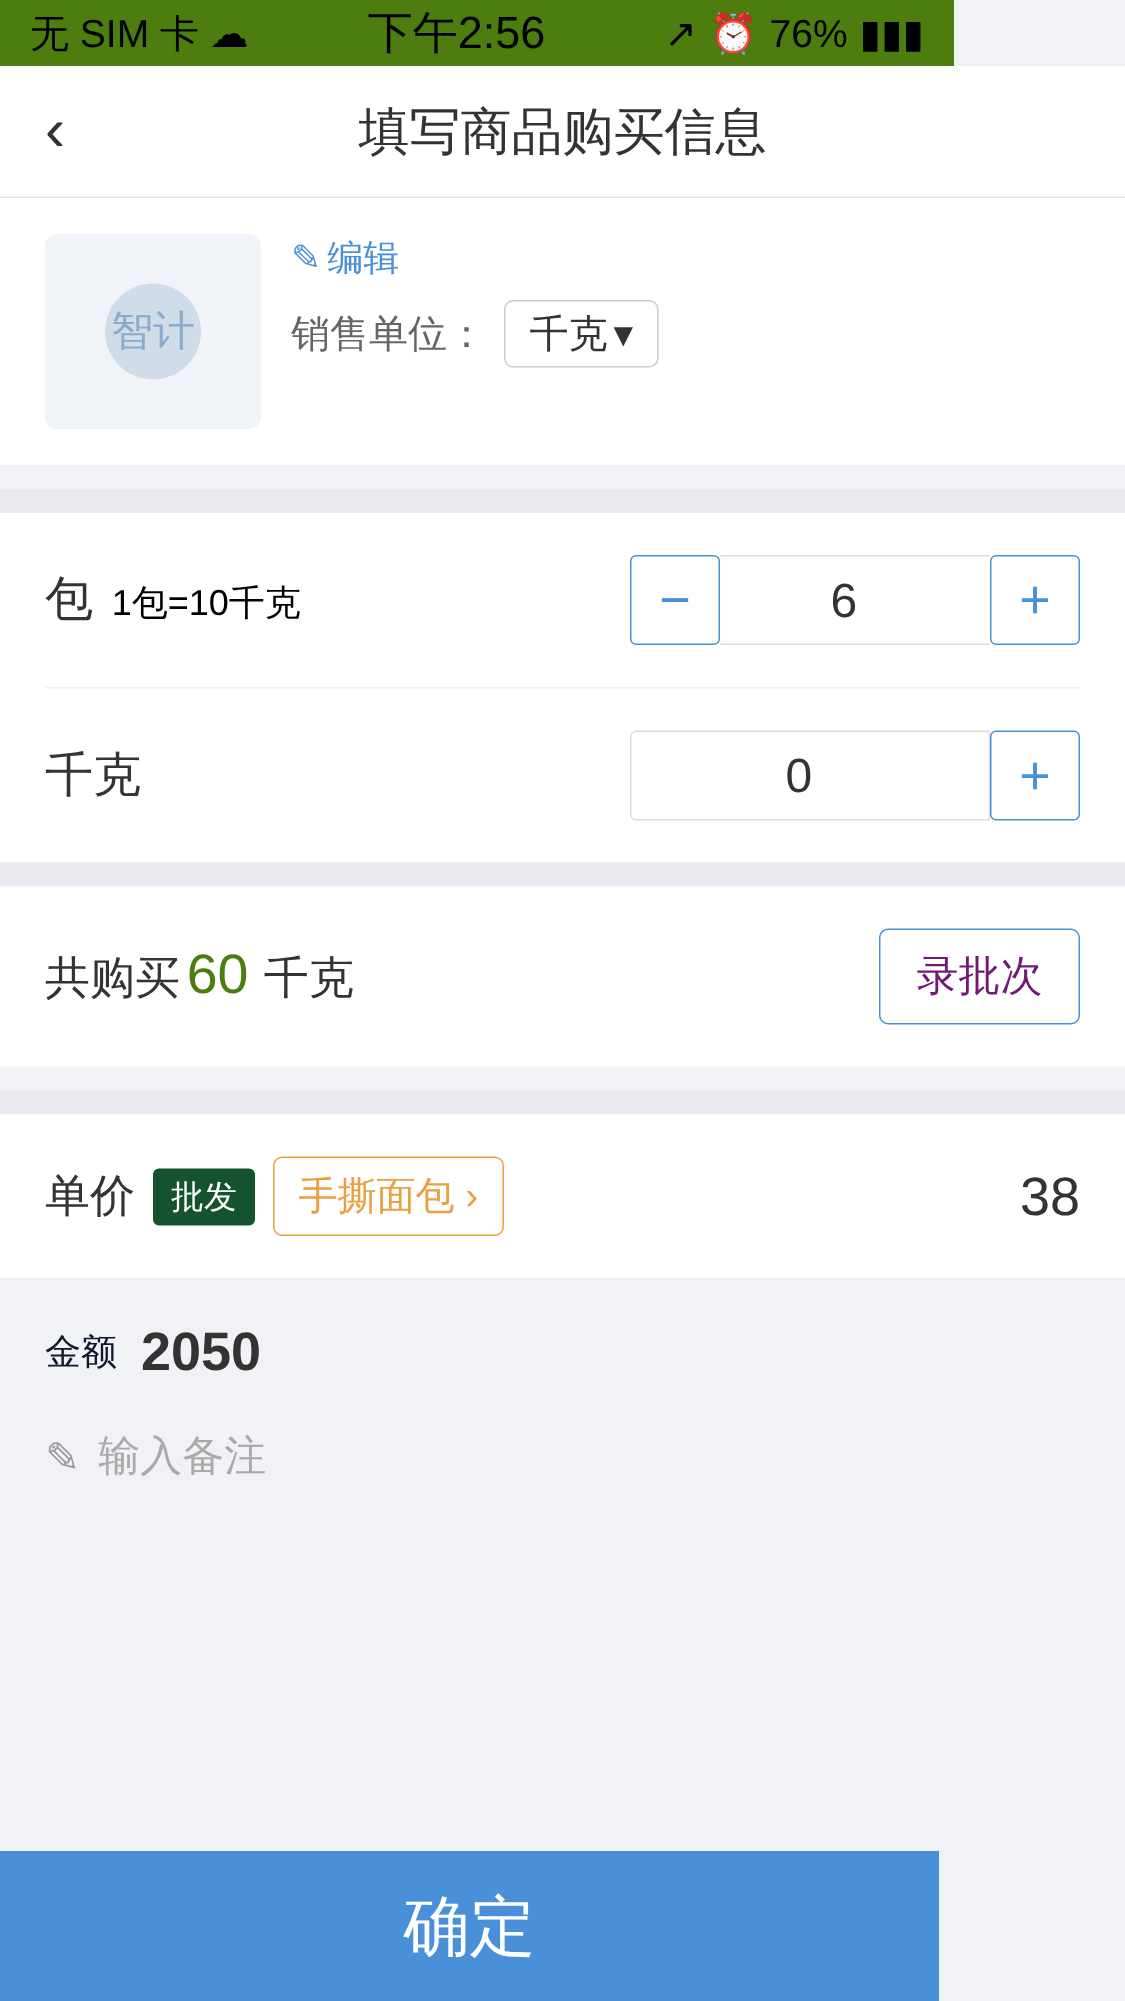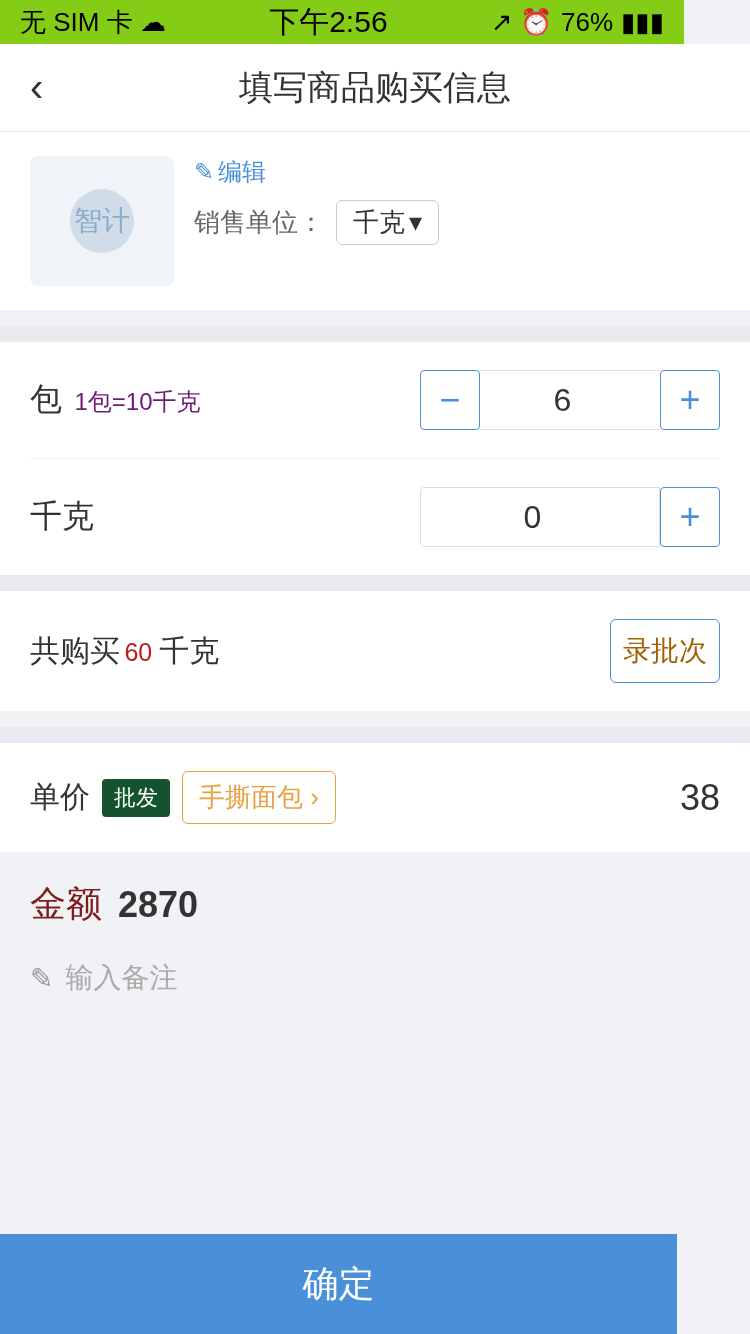--- a/index.html
+++ b/index.html
@@ -7,23 +7,23 @@
     body {
       width: 750px;
       min-height: 1334px;
       font-family: -apple-system, "PingFang SC", "Helvetica Neue", sans-serif;
       background: #f0f2f5;
       position: relative;
     }
 
     
     .status-bar {
-      width: 684px;
+      width: 636px;
       height: 44px;
-      background: #84cc16;
+      background: #4d7c0f;
       display: flex;
       align-items: center;
       justify-content: space-between;
       padding: 0 20px;
       font-size: 28px;
     }
     .status-left { font-size: 26px; color: #000; }
     .status-center { font-size: 30px; font-weight: 400; color: #000; }
     .status-right { display: flex; align-items: center; gap: 8px; font-size: 26px; color: #000; }
 
@@ -134,21 +134,21 @@
       border-bottom: 1px solid #f0f0f0;
     }
     .quantity-row:last-child { border-bottom: none; }
     .quantity-label {
       font-size: 32px;
       color: #333;
       font-weight: 500;
     }
     .quantity-sublabel {
       font-size: 24px;
-      color: #701a75;
+      color: #000000;
       margin-left: 8px;
     }
     .quantity-control {
       display: flex;
       align-items: center;
       gap: 0;
     }
     .qty-btn {
       width: 60px;
       height: 60px;
@@ -192,30 +192,30 @@
       display: flex;
       align-items: center;
       justify-content: space-between;
       margin-bottom: 16px;
     }
     .total-text {
       font-size: 30px;
       color: #333;
     }
     .total-value {
-      font-size: 25px;
-      color: #b91c1c;
+      font-size: 37px;
+      color: #4d7c0f;
       font-weight: 500;
     }
     .batch-btn {
       border: 1.5px solid #4a90d9;
-      color: #a16207;
+      color: #701a75;
       background: #fff;
       font-size: 28px;
-      padding: 12px 12px;
+      padding: 12px 24px;
       border-radius: 6px;
       cursor: pointer;
     }
 
     
     .price-section {
       background: #fff;
       padding: 28px 30px;
       display: flex;
       align-items: center;
@@ -261,22 +261,22 @@
       background: #f0f2f5;
       padding: 28px 30px 0;
     }
     .amount-row {
       display: flex;
       align-items: center;
       gap: 16px;
       margin-bottom: 20px;
     }
     .amount-label {
-      font-size: 36px;
-      color: #7f1d1d;
+      font-size: 24px;
+      color: #0f172a;
     }
     .amount-value {
       font-size: 36px;
       color: #333;
       font-weight: 600;
     }
     .remark-row {
       display: flex;
       align-items: center;
       gap: 12px;
@@ -295,25 +295,25 @@
     .spacer {
       height: 440px;
       background: #f0f2f5;
     }
 
     
     .confirm-btn {
       position: fixed;
       bottom: 0;
       left: 0;
-      width: 677px;
+      width: 626px;
       height: 100px;
       background: #4a90d9;
       color: #fff;
-      font-size: 36px;
+      font-size: 44px;
       display: flex;
       align-items: center;
       justify-content: center;
       cursor: pointer;
       border: none;
       margin-top: 40px;
     }
   </style>
 </head>
 <body>
@@ -401,21 +401,21 @@
     <span class="price-label">单价</span>
     <span class="price-tag">批发</span>
     <button class="price-ref-btn">手撕面包 ›</button>
   </div>
   <span class="price-value">38</span>
 </div>
 
 <div class="amount-section">
   <div class="amount-row">
     <span class="amount-label">金额</span>
-    <span class="amount-value">2870</span>
+    <span class="amount-value">2050</span>
   </div>
   <div class="remark-row">
     <span class="remark-icon">✎</span>
     <span class="remark-text">输入备注</span>
   </div>
 </div>
 
 <div class="spacer"></div>
 
 <button class="confirm-btn">确定</button>

